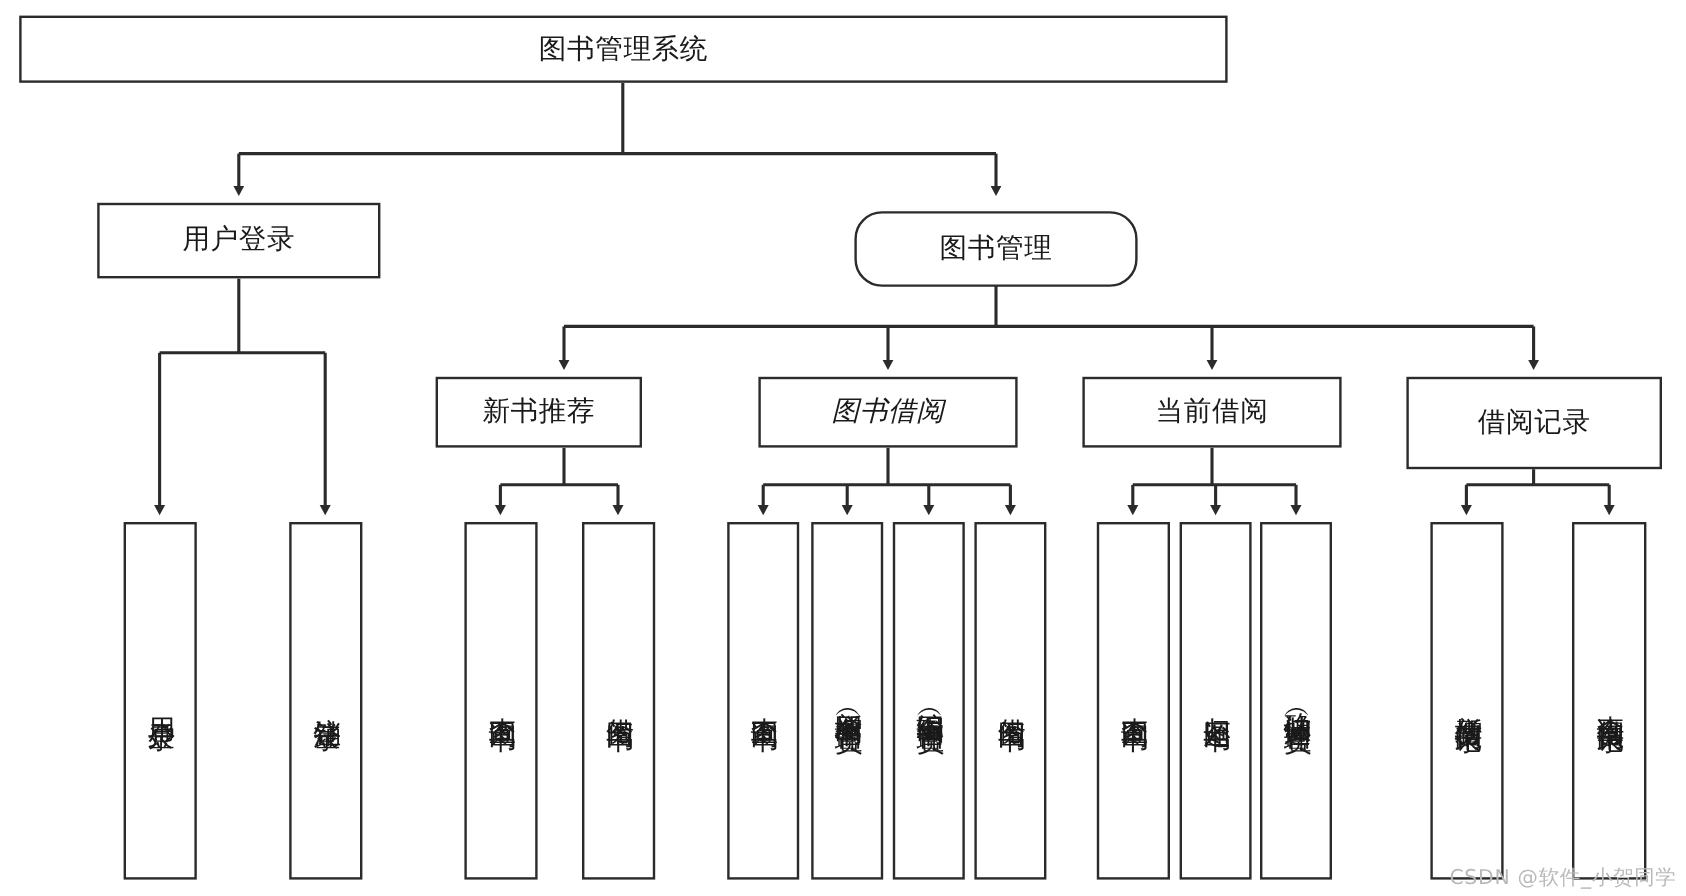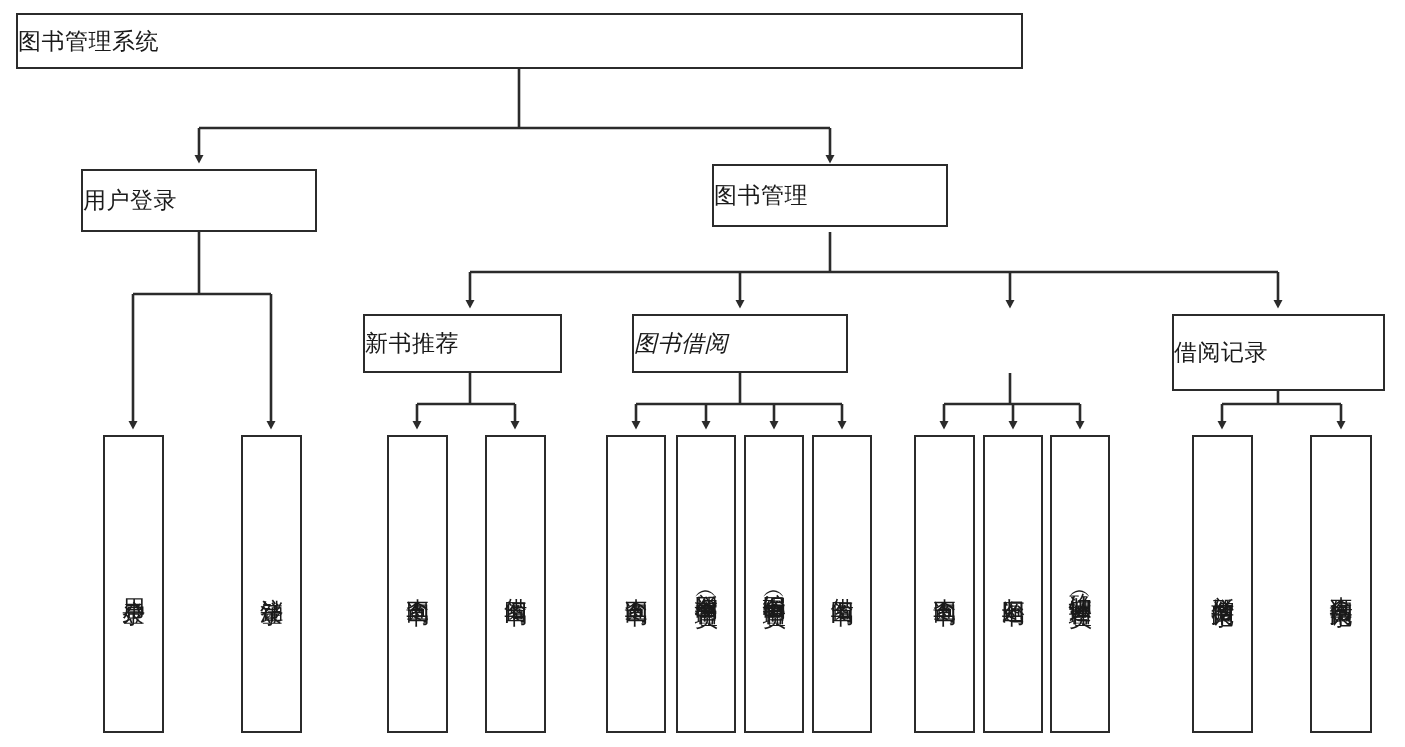--- a/index.html
+++ b/index.html
@@ -26,20 +26,21 @@
     height: 747px;
     pointer-events: none;
   }
   .node {
     position: absolute;
     box-sizing: border-box;
     background: #ffffff;
     border: 2px solid #2b2b2b;
     display: flex;
     align-items: center;
+    justify-content: center;
     z-index: 2;
   }
   .node-label {
     font-size: 23px;
     line-height: 1.15;
     letter-spacing: 0.5px;
     white-space: nowrap;
     color: #1a1a1a;
   }
   
@@ -122,29 +123,32 @@
     </g>
   </svg>
 
   <div class="node" style="left:16px; top:13px; width:1007px; height:56px;">
     <span class="node-label">图书管理系统</span>
   </div>
 
   <div class="node" style="left:81px; top:169px; width:236px; height:63px;">
     <span class="node-label">用户登录</span>
   </div>
-  <div class="node" style="left:712px; top:164px; width:236px; height:63px;">
+  <div class="node" style="left:712px; top:176px; width:236px; height:63px;border-radius:23px;">
     <span class="node-label">图书管理</span>
   </div>
 
-  <div class="node" style="left:363px; top:314px; width:199px; height:59px;">
+  <div class="node" style="left:363px; top:314px; width:172px; height:59px;font-family:Liberation Serif, serif;">
     <span class="node-label">新书推荐</span>
   </div>
   <div class="node" style="left:632px; top:314px; width:216px; height:59px;font-style:italic;">
     <span class="node-label">图书借阅</span>
+  </div>
+  <div class="node" style="left:902px; top:314px; width:216px; height:59px;">
+    <span class="node-label">当前借阅</span>
   </div>
   <div class="node" style="left:1172px; top:314px; width:213px; height:77px;">
     <span class="node-label">借阅记录</span>
   </div>
 
   <div class="node vertical" style="left:103px; top:435px; width:61px; height:298px;">
     <span class="node-label">用户登录</span>
   </div>
   <div class="node vertical" style="left:241px; top:435px; width:61px; height:298px;">
     <span class="node-label">注销登录</span>
@@ -180,14 +184,15 @@
     <span class="node-label">确认归还（管理员）</span>
   </div>
 
   <div class="node vertical" style="left:1192px; top:435px; width:61px; height:298px;">
     <span class="node-label">新增借阅记录</span>
   </div>
   <div class="node vertical" style="left:1310px; top:435px; width:62px; height:298px;">
     <span class="node-label">查询借阅记录</span>
   </div>
 
+  <div class="watermark">CSDN @软件_小贺同学</div>
 
 </div>
 
 </body></html>

